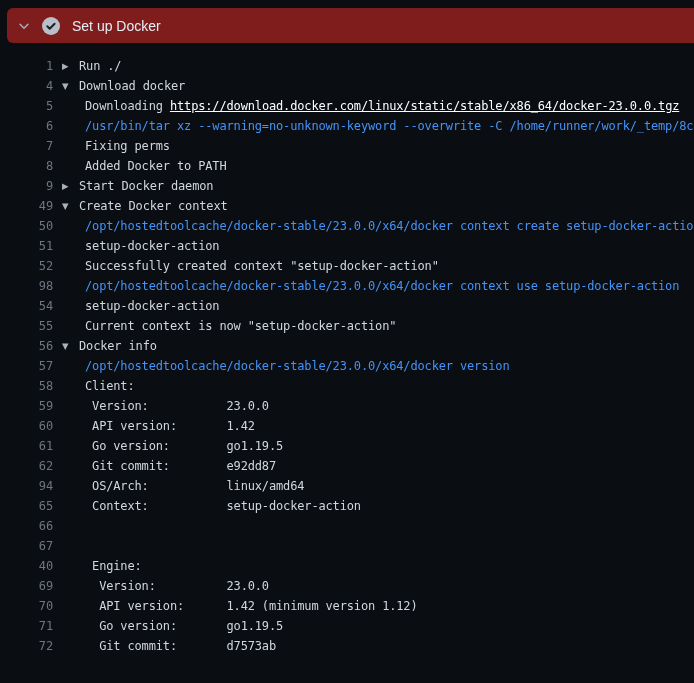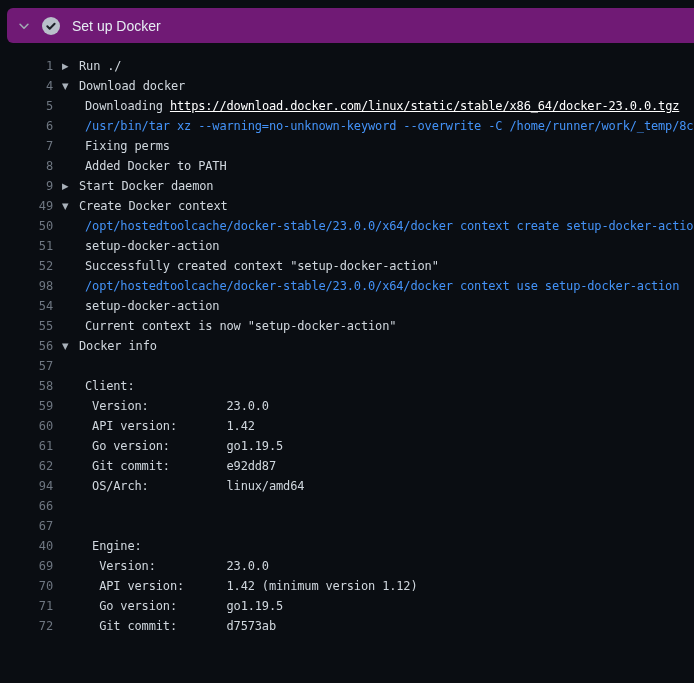--- a/index.html
+++ b/index.html
@@ -11,21 +11,21 @@
     overflow: hidden;
     font-family: "Liberation Sans", sans-serif;
   }
   .stage { position: relative; width: 694px; height: 683px; }
 
   
   .step-header {
     position: absolute;
     left: 7px; top: 8px; right: 0;
     height: 35px;
-    background: #701a75;
+    background: #7f1d1d;
     border-radius: 6px 0 0 6px;
     display: flex;
     align-items: center;
     cursor: pointer;
   }
   .chev { margin-left: 10px; width: 14px; height: 14px; display: flex; align-items: center; justify-content: center; }
   .status-ico { margin-left: 11px; width: 18px; height: 18px; display: flex; align-items: center; justify-content: center; }
   .step-title {
     margin-left: 12px;
     color: #e6edf3;
@@ -177,20 +177,21 @@
 
   <div class="row group">
     <span class="num">56</span>
     <span class="gutter"><span class="arrow">▼</span></span>
     <span class="text group-title">Docker info</span>
   </div>
 
   <div class="row">
     <span class="num">57</span>
     <span class="gutter"></span>
+    <span class="text cmd">/opt/hostedtoolcache/docker-stable/23.0.0/x64/docker version</span>
   </div>
 
   <div class="row">
     <span class="num">58</span>
     <span class="gutter"></span>
     <span class="text">Client:</span>
   </div>
 
   <div class="row">
     <span class="num">59</span>
@@ -216,20 +217,25 @@
     <span class="text"> Git commit:        e92dd87</span>
   </div>
 
 
   <div class="row">
     <span class="num">94</span>
     <span class="gutter"></span>
     <span class="text"> OS/Arch:           linux/amd64</span>
   </div>
 
+  <div class="row">
+    <span class="num">65</span>
+    <span class="gutter"></span>
+    <span class="text"> Context:           setup-docker-action</span>
+  </div>
 
   <div class="row">
     <span class="num">66</span>
     <span class="gutter"></span>
     <span class="text"></span>
   </div>
 
   <div class="row">
     <span class="num">67</span>
     <span class="gutter"></span>

